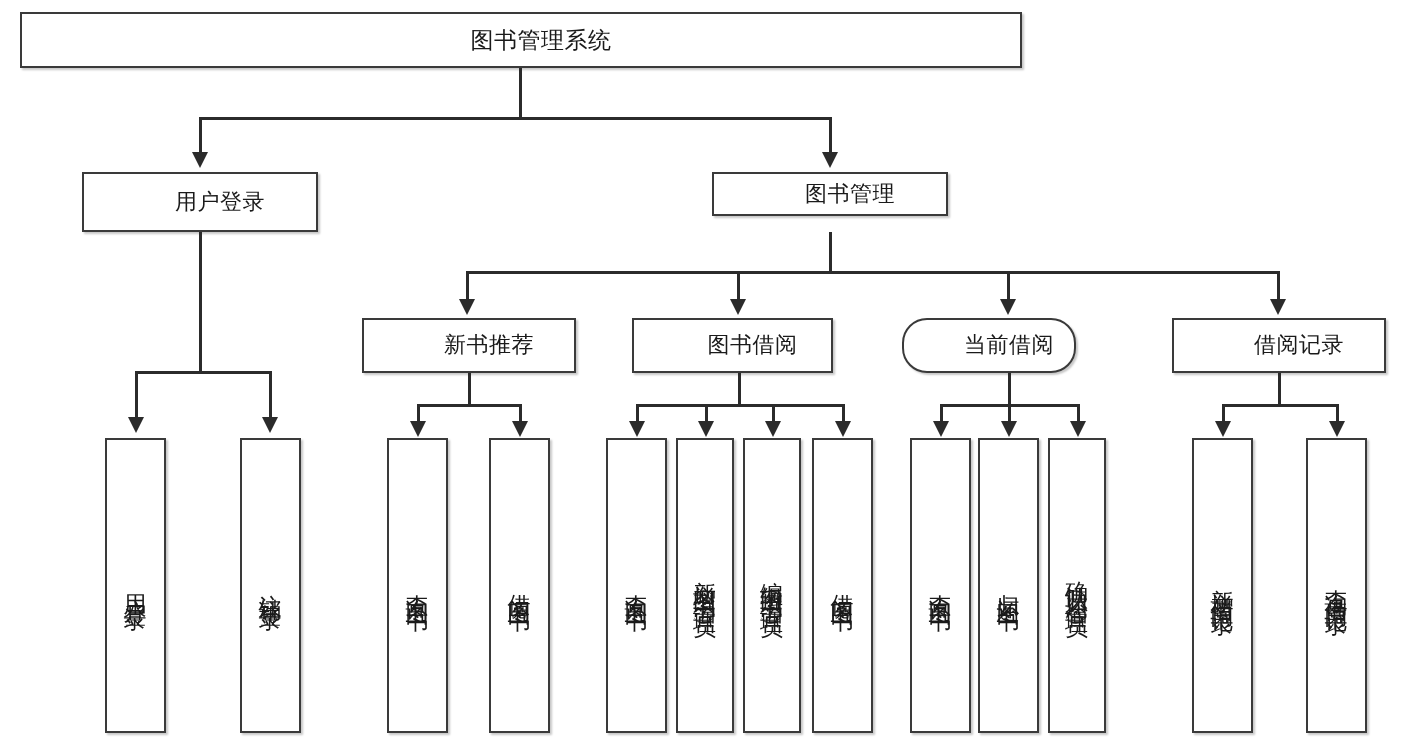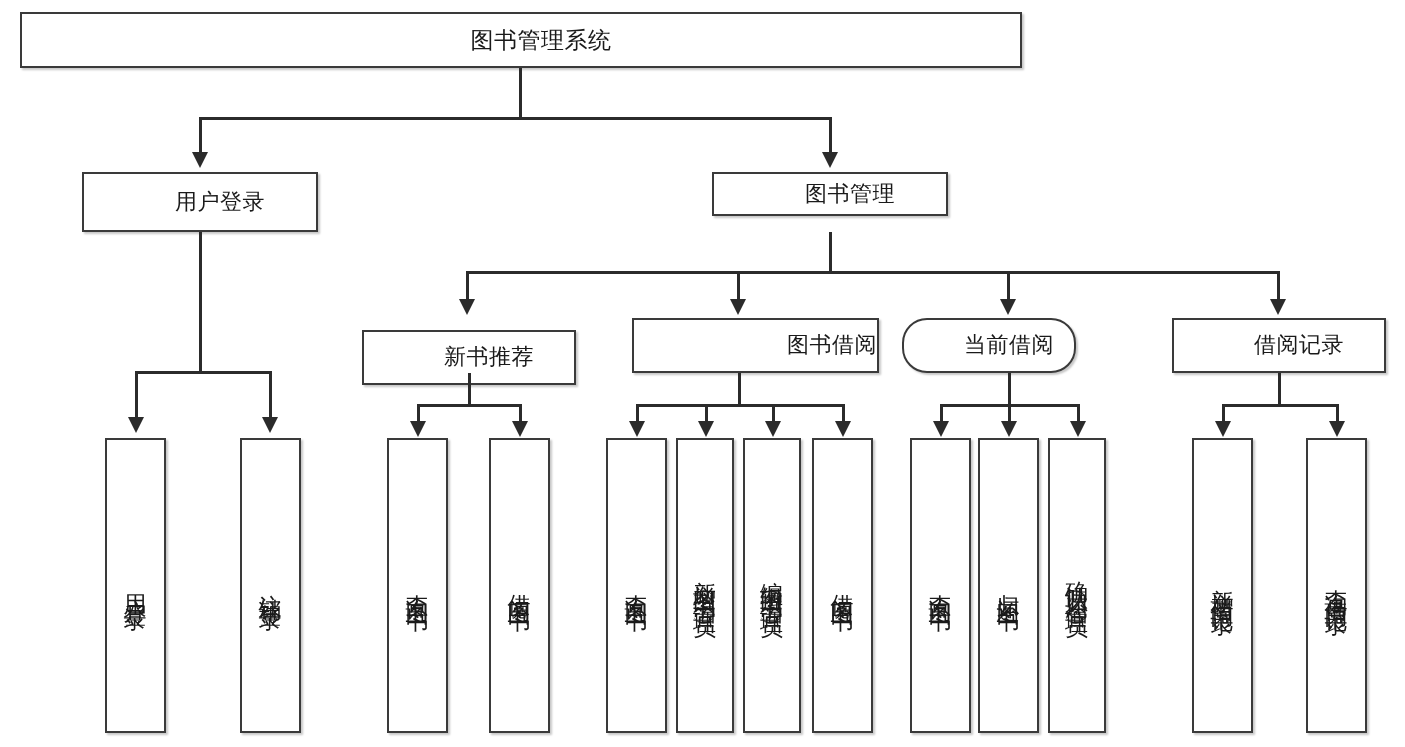--- a/index.html
+++ b/index.html
@@ -124,25 +124,25 @@
 
   <div class="edge v" style="left:737px; top:271px; height:30px;"></div>
   <div class="arrow" style="left:730px; top:299px;"></div>
 
   <div class="edge v" style="left:1007px; top:271px; height:30px;"></div>
   <div class="arrow" style="left:1000px; top:299px;"></div>
 
   <div class="edge v" style="left:1277px; top:271px; height:30px;"></div>
   <div class="arrow" style="left:1270px; top:299px;"></div>
 
-  <div class="node h" style="left:362px; top:330px; width:214px; height:55px;">
+  <div class="node h" style="left:362px; top:318px; width:214px; height:55px;">
     <span class="lbl">新书推荐</span>
   </div>
 
-  <div class="node h" style="left:632px; top:318px; width:247px; height:55px;justify-content:flex-end;">
+  <div class="node h" style="left:632px; top:318px; width:201px; height:55px;">
     <span class="lbl">图书借阅</span>
   </div>
 
   <div class="node h" style="left:902px; top:318px; width:174px; height:55px;border-radius:25px;">
     <span class="lbl">当前借阅</span>
   </div>
 
   <div class="node h" style="left:1172px; top:318px; width:214px; height:55px;">
     <span class="lbl">借阅记录</span>
   </div>

